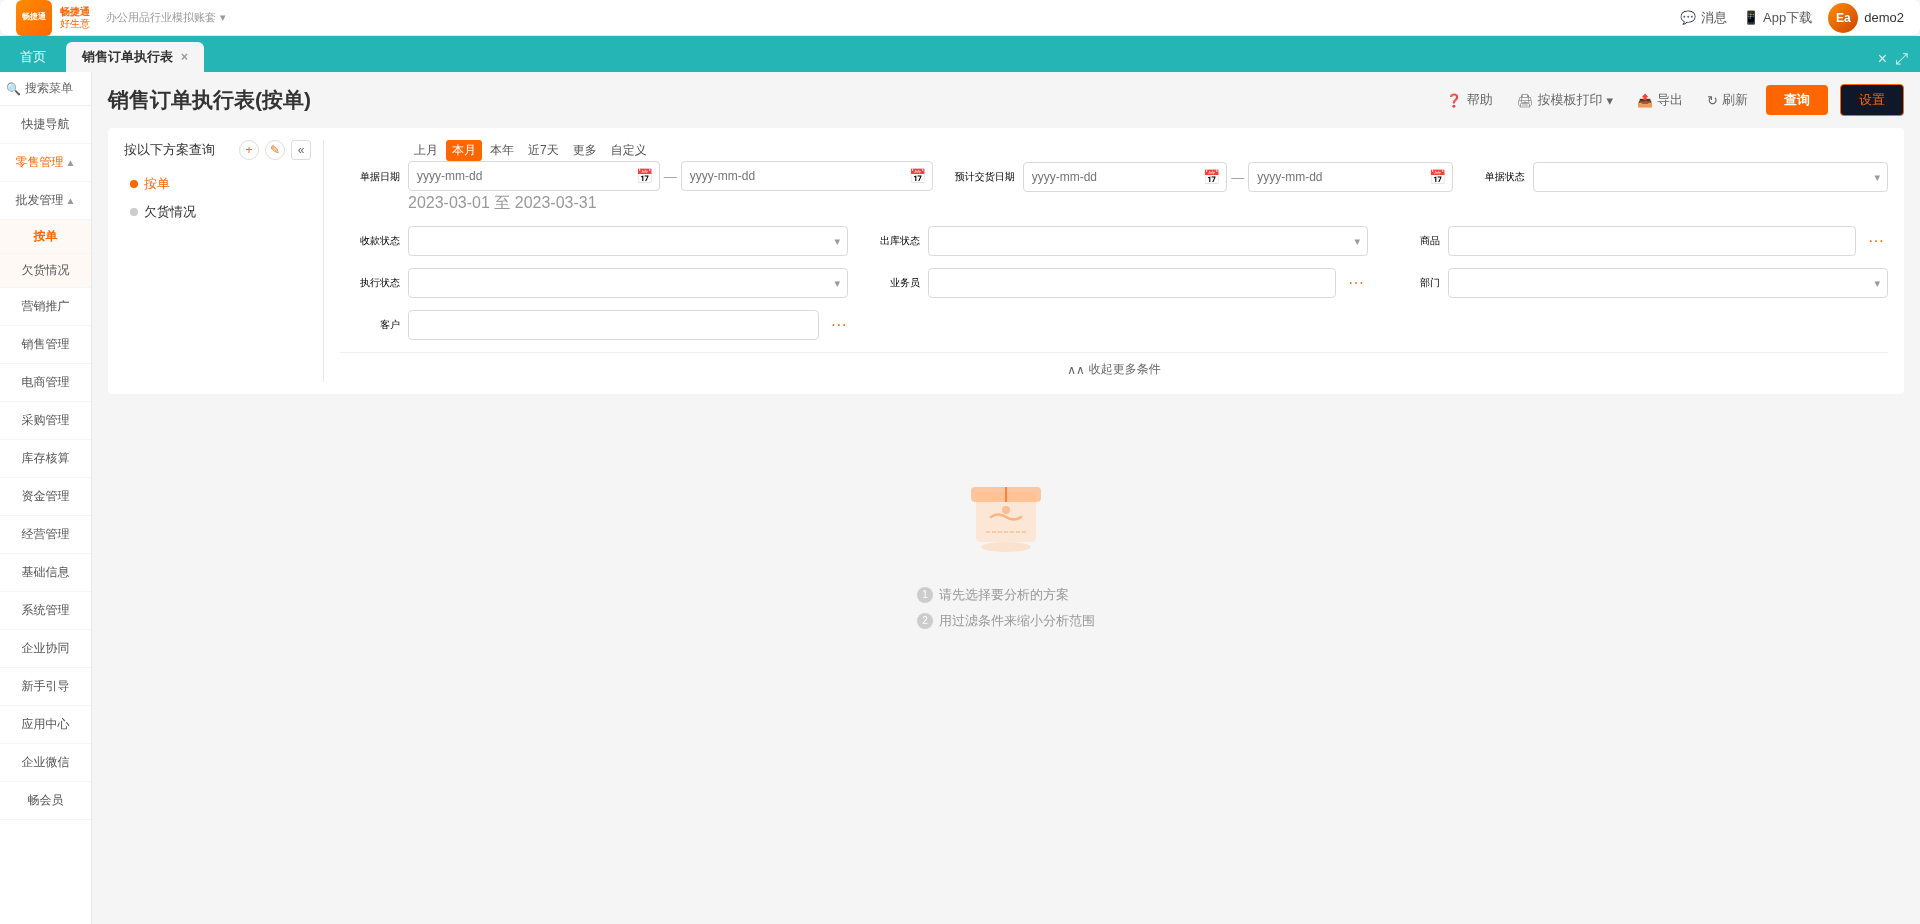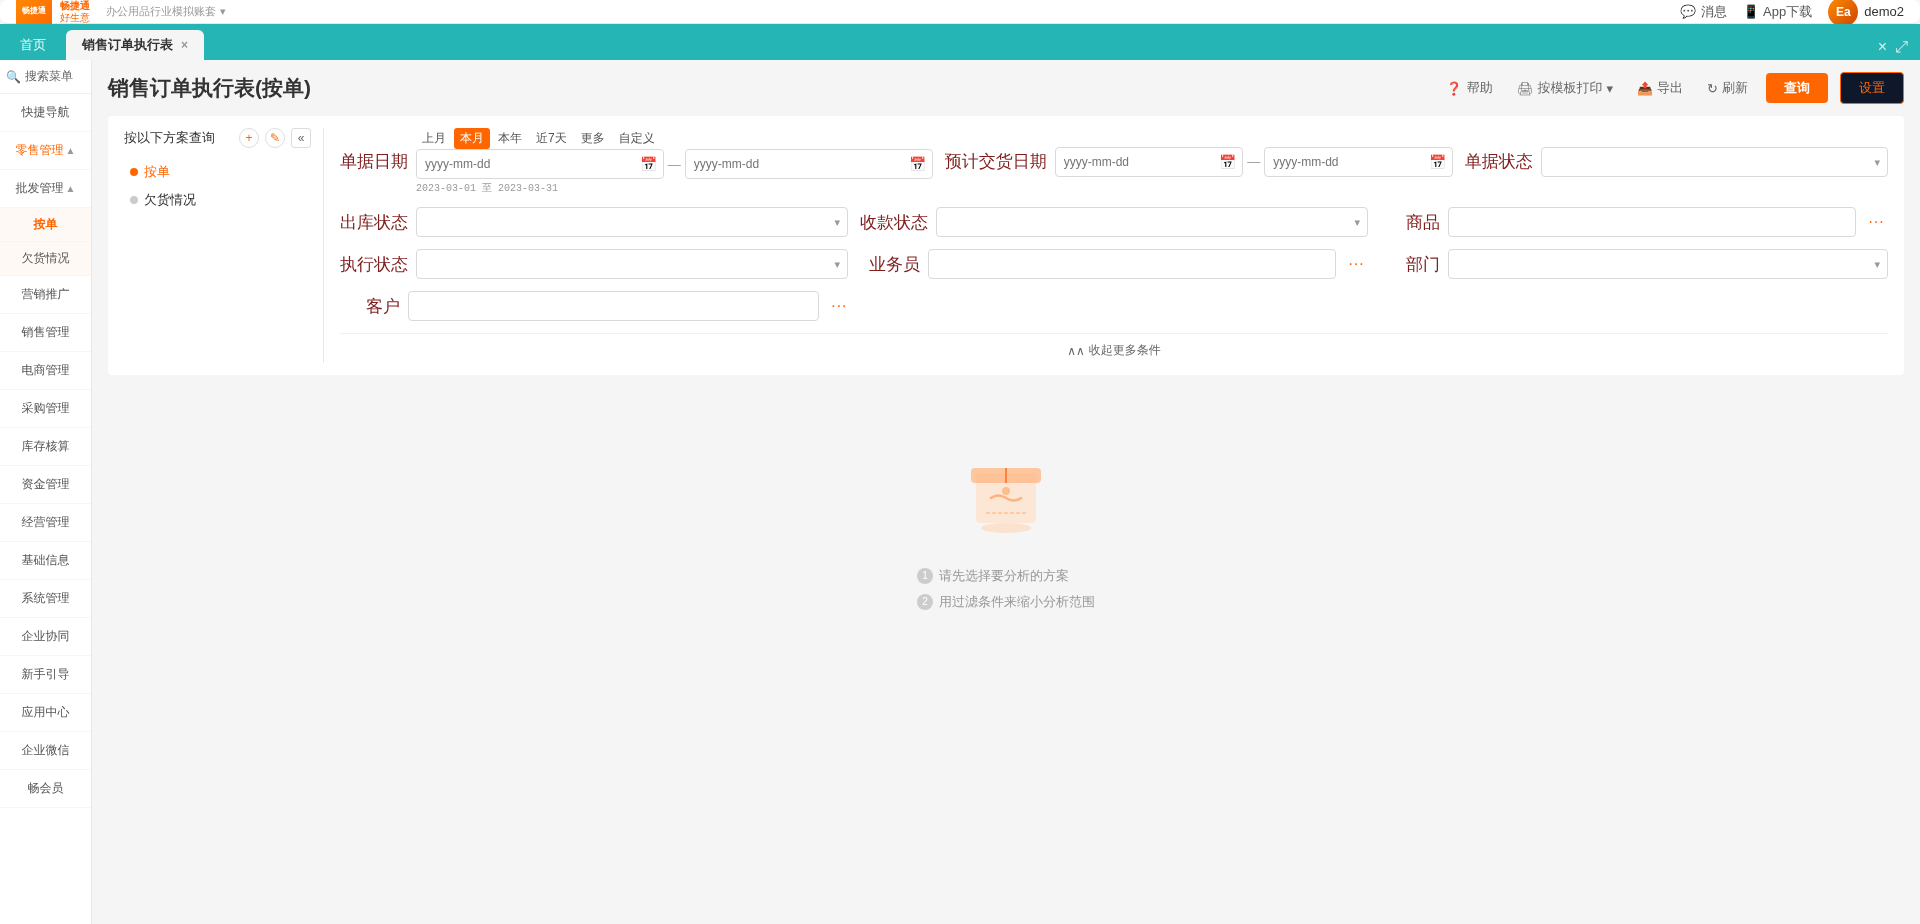--- a/index.html
+++ b/index.html
@@ -1,20 +1,20 @@
 <!DOCTYPE html>
 <html><head>
   <meta charset="utf-8">
   <style>
     * { box-sizing: border-box; margin: 0; padding: 0; }
     body { font-family: 'Microsoft YaHei', Arial, sans-serif; font-size: 13px; background: #f5f5f5; color: #333; height: 924px; overflow: hidden; display: flex; flex-direction: column; }
 
     
     .top-bar {
-      height: 24px;
+      height: 36px;
       background: #fff;
       display: flex;
       align-items: center;
       justify-content: space-between;
       padding: 0 16px;
       border-bottom: 1px solid #e8e8e8;
       flex-shrink: 0;
       border-radius: 7px;
     }
     .top-bar-left { display: flex; align-items: center; gap: 8px; }
@@ -267,22 +267,22 @@
       flex-wrap: wrap;
     }
     .filter-group {
       display: flex;
       align-items: center;
       gap: 8px;
       flex: 1;
       min-width: 280px;
     }
     .filter-label {
-      font-size: 17px;
-      color: #7f1d1d;
+      font-size: 10px;
+      color: #000000;
       white-space: nowrap;
       min-width: 60px;
       text-align: right;
     }
     .filter-label.wide { min-width: 70px; }
     .filter-input {
       flex: 1;
       height: 30px;
       border: 1px solid #d9d9d9;
       border-radius: 4px;
@@ -359,24 +359,23 @@
       color: #555;
       cursor: pointer;
       border-radius: 3px;
     }
     .date-quick-btn.active {
       background: #ff6600;
       color: #fff;
       border-radius: 3px;
     }
     .date-range-hint {
-      font-size: 10px;
+      font-size: 16px;
       color: #999;
       margin-top: 2px;
-      font-family: Liberation Mono, monospace;
     }
 
     .filter-ellipsis {
       color: #ff6600;
       cursor: pointer;
       font-size: 16px;
       padding: 0 4px;
     }
 
     
@@ -650,38 +649,38 @@
                     <option value="draft">草稿</option>
                     <option value="submitted">已提交</option>
                     <option value="approved">已审核</option>
                   </select>
                 </div>
               </div>
             </div>
 
             <div class="filter-row">
               <div class="filter-group">
+                <span class="filter-label">收款状态</span>
+                <div class="filter-select-wrapper">
+                  <select>
+                    <option value=""></option>
+                    <option value="unpaid">未收款</option>
+                    <option value="partial">部分收款</option>
+                    <option value="paid">全部收款</option>
+                  </select>
+                </div>
+              </div>
+              <div class="filter-group">
                 <span class="filter-label">出库状态</span>
                 <div class="filter-select-wrapper">
                   <select>
                     <option value=""></option>
                     <option value="none">未出库</option>
                     <option value="partial">部分出库</option>
                     <option value="full">全部出库</option>
-                  </select>
-                </div>
-              </div>
-              <div class="filter-group">
-                <span class="filter-label">收款状态</span>
-                <div class="filter-select-wrapper">
-                  <select>
-                    <option value=""></option>
-                    <option value="unpaid">未收款</option>
-                    <option value="partial">部分收款</option>
-                    <option value="paid">全部收款</option>
                   </select>
                 </div>
               </div>
               <div class="filter-group">
                 <span class="filter-label">商品</span>
                 <input type="text" class="filter-input" style="flex: 1 1 0%;">
                 <span class="filter-ellipsis">···</span>
               </div>
             </div>
 

